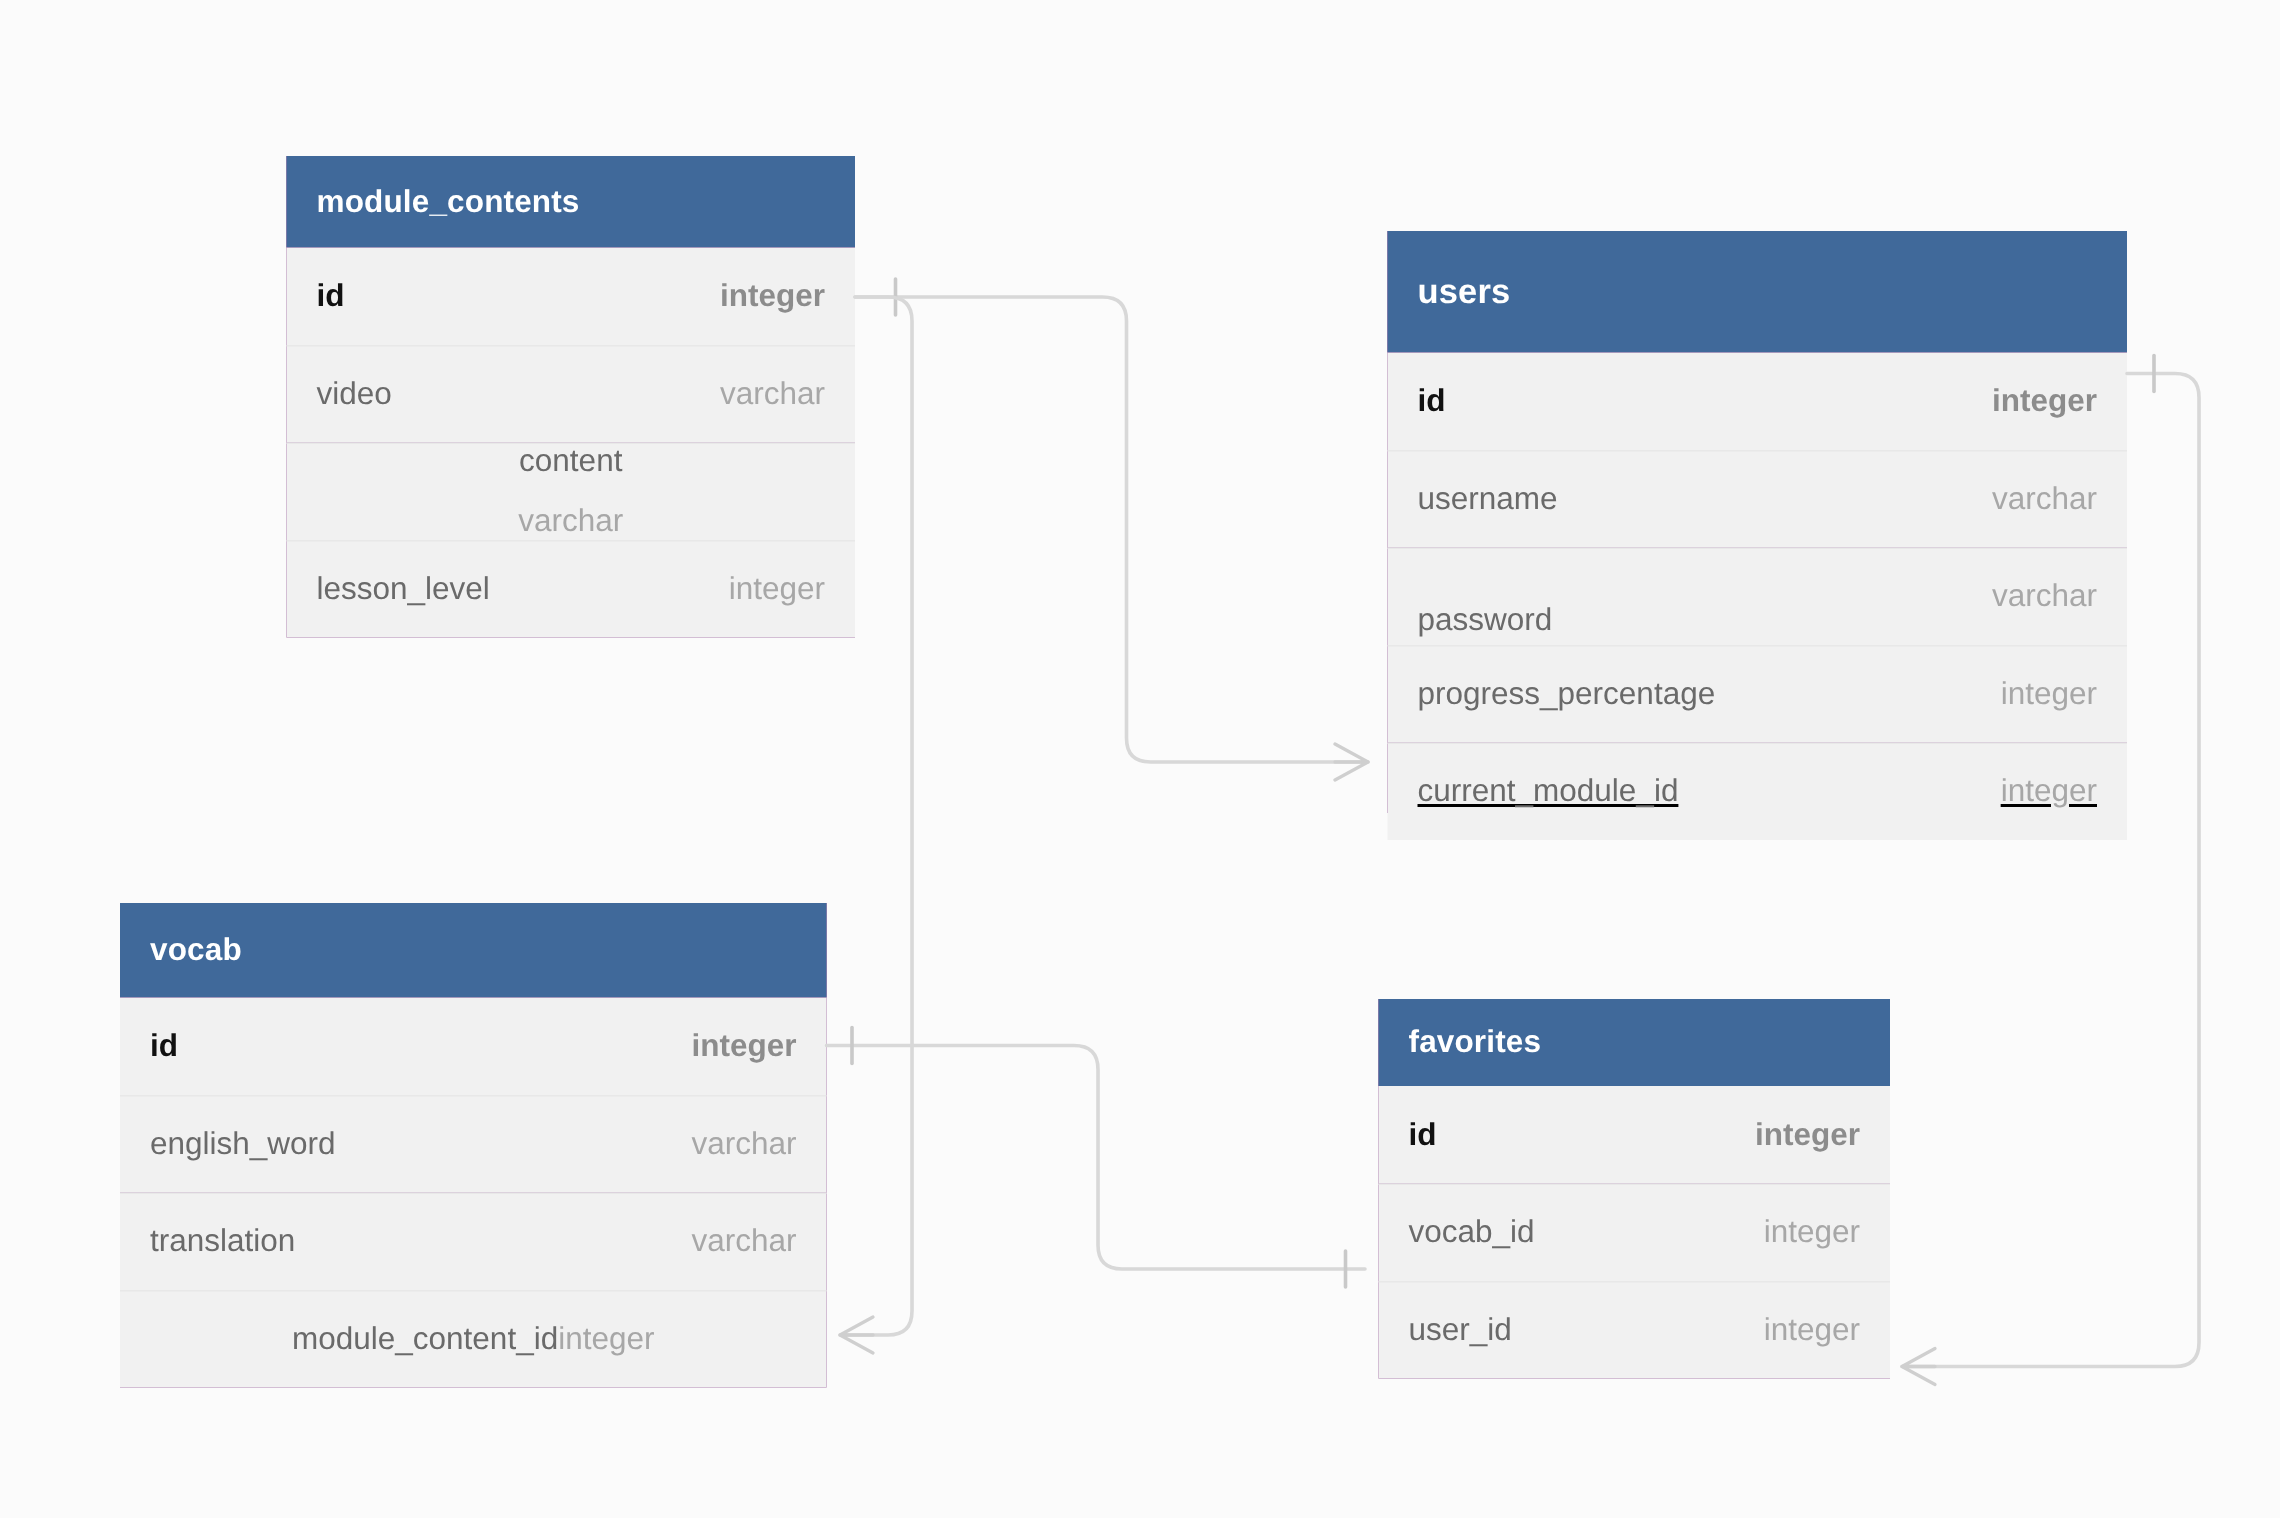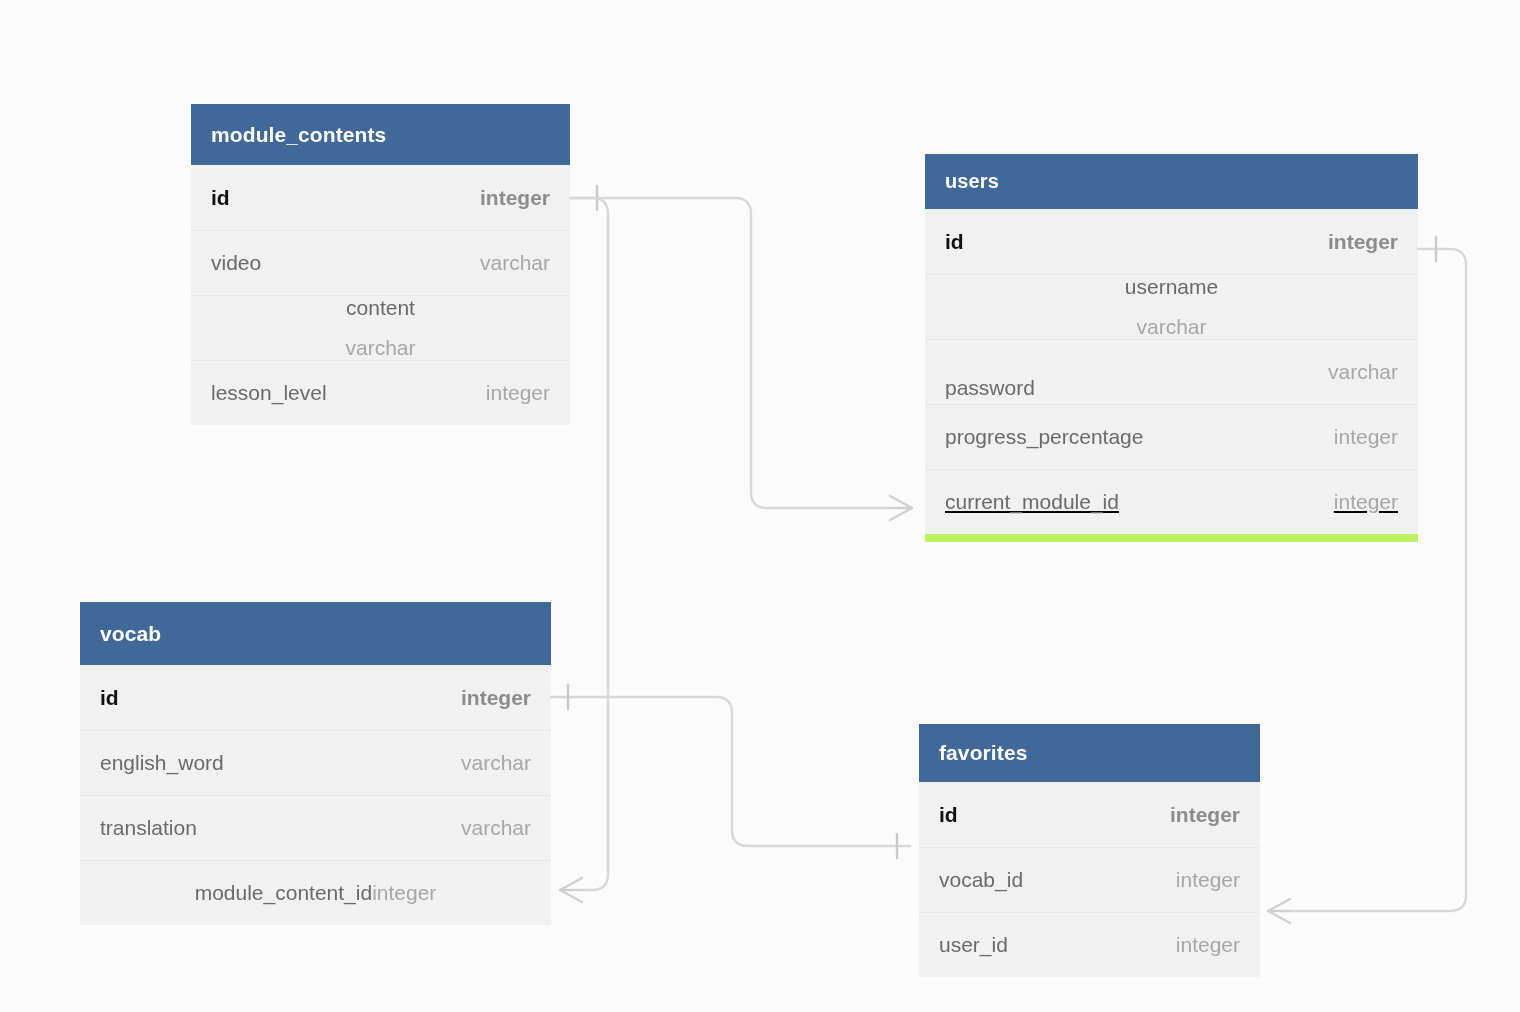--- a/index.html
+++ b/index.html
@@ -19,21 +19,21 @@
   #links {
     position: absolute;
     left: 0;
     top: 0;
     width: 1520px;
     height: 1012px;
     pointer-events: none;
   }
   .entity {
     position: absolute;
-    background: #bef264;
+    background: #701a75;
     box-sizing: border-box;
   }
   .entity-header {
     background: #40699a;
     color: #ffffff;
     font-weight: bold;
     display: flex;
     align-items: center;
     box-sizing: border-box;
     padding-left: 20px;
@@ -93,29 +93,29 @@
           <span class="field-name" style="font-size: 21px;">content</span>
           <span class="field-type" style="font-size: 21px;">varchar</span>
         </div>
         <div class="field-row" style="height: 65px;">
           <span class="field-name" style="font-size: 21px;">lesson_level</span>
           <span class="field-type" style="font-size: 21px;">integer</span>
         </div>
       </div>
     </div>
     <div class="entity" style="left: 925px; top: 154px; width: 493px; height: 388px;">
-      <div class="entity-header" style="height: 55px; font-size: 20px;">
+      <div class="entity-header" style="height: 81px; font-size: 23px;">
         <span>users</span>
       </div>
       <div class="entity-body">
         <div class="field-row pk first" style="height: 65px;">
           <span class="field-name" style="font-size: 21px;">id</span>
           <span class="field-type" style="font-size: 21px;">integer</span>
         </div>
-        <div class="field-row" style="height: 65px; flex-direction: column;">
+        <div class="field-row" style="height: 65px;">
           <span class="field-name" style="font-size: 21px;">username</span>
           <span class="field-type" style="font-size: 21px;">varchar</span>
         </div>
         <div class="field-row" style="height: 65px;">
           <span class="field-name" style="font-size: 21px; margin-top: 32px;">password</span>
           <span class="field-type" style="font-size: 21px;">varchar</span>
         </div>
         <div class="field-row" style="height: 65px;">
           <span class="field-name" style="font-size: 21px;">progress_percentage</span>
           <span class="field-type" style="font-size: 21px;">integer</span>
@@ -142,21 +142,21 @@
         <div class="field-row" style="height: 65px;">
           <span class="field-name" style="font-size: 21px;">translation</span>
           <span class="field-type" style="font-size: 21px;">varchar</span>
         </div>
         <div class="field-row" style="height: 65px; justify-content: center;">
           <span class="field-name" style="font-size: 21px;">module_content_id</span>
           <span class="field-type" style="font-size: 21px;">integer</span>
         </div>
       </div>
     </div>
-    <div class="entity" style="left: 919px; top: 724px; width: 341px; height: 253px;">
+    <div class="entity" style="left: 919px; top: 666px; width: 341px; height: 253px;">
       <div class="entity-header" style="height: 58px; font-size: 21px;">
         <span>favorites</span>
       </div>
       <div class="entity-body">
         <div class="field-row pk first" style="height: 65px;">
           <span class="field-name" style="font-size: 21px;">id</span>
           <span class="field-type" style="font-size: 21px;">integer</span>
         </div>
         <div class="field-row" style="height: 65px;">
           <span class="field-name" style="font-size: 21px;">vocab_id</span>

